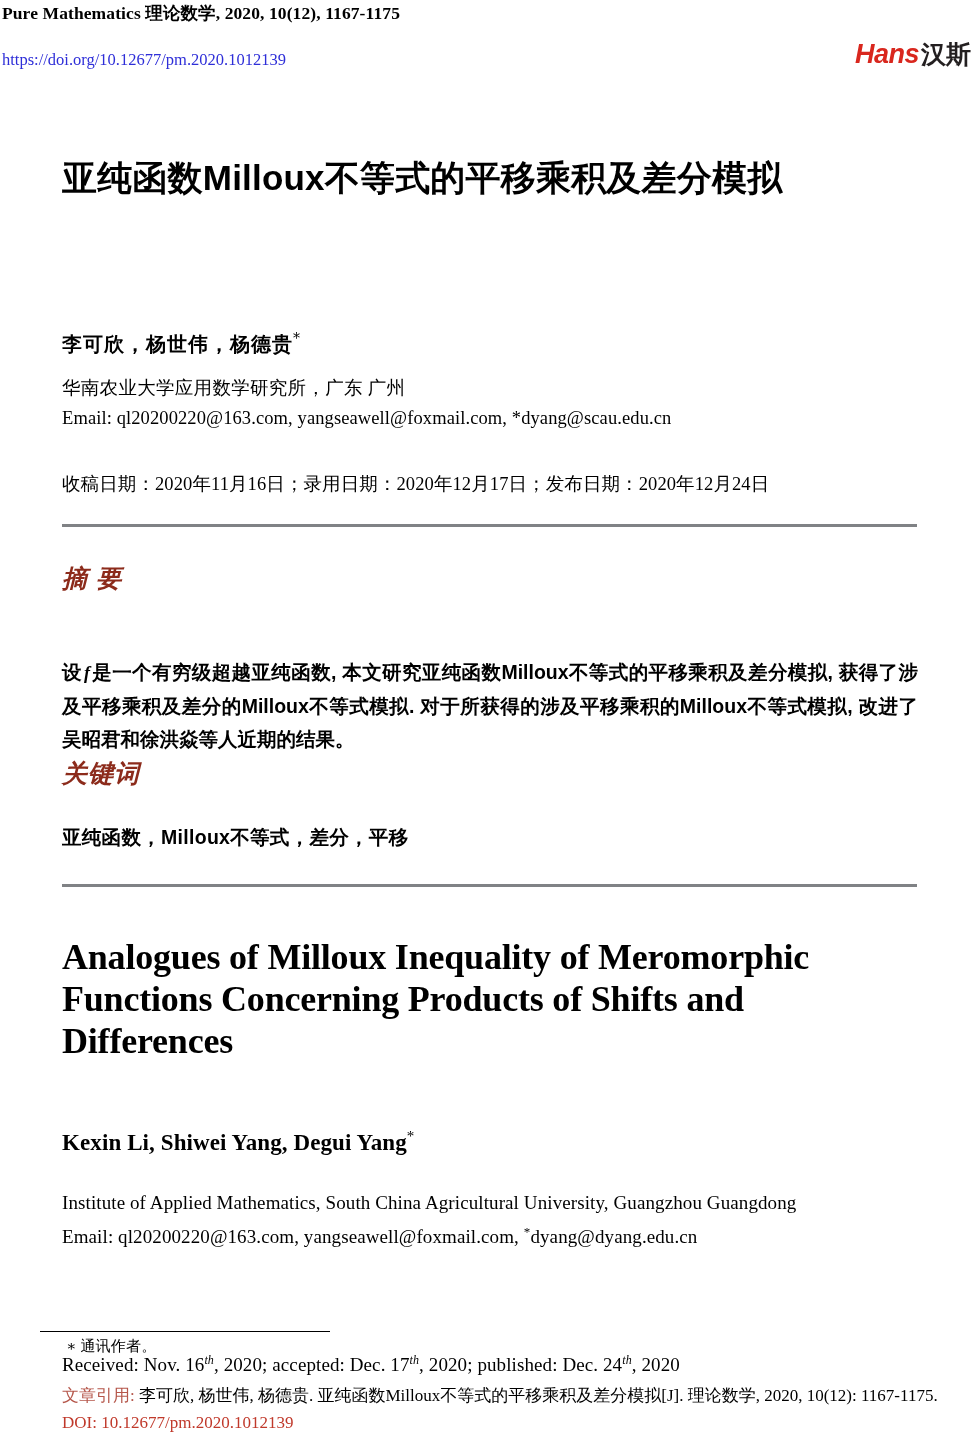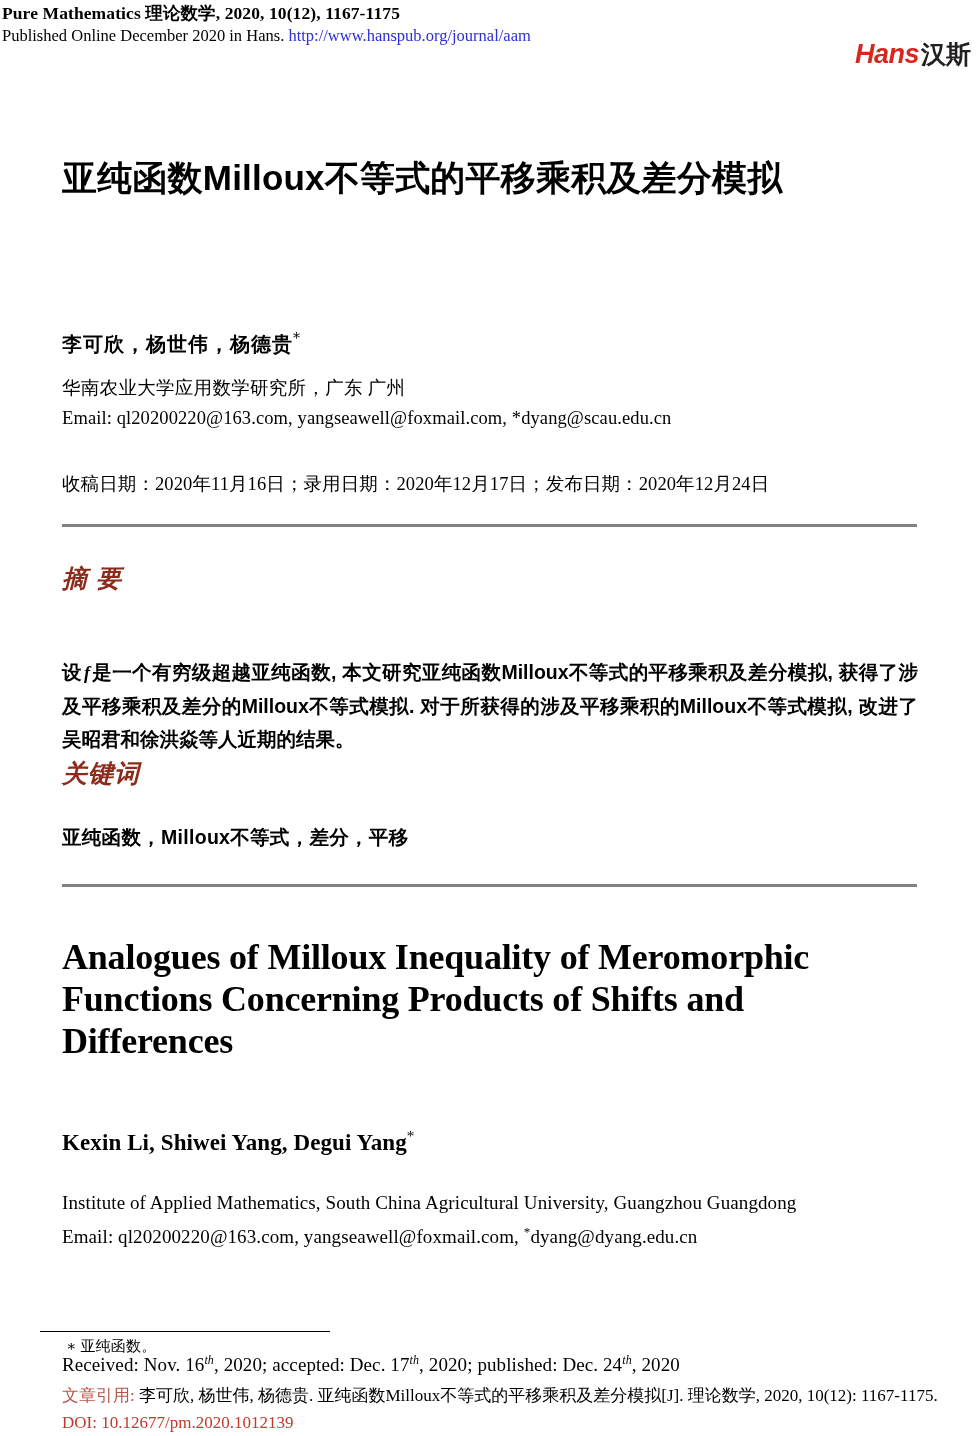--- a/index.html
+++ b/index.html
@@ -284,21 +284,21 @@
     letter-spacing: 0px;
   }
   .cite-label { color: #B5564A; }
   .cite-doi { color: #C0392B; }
 </style>
 </head>
 <body>
 
 <div class="masthead">
   <div class="masthead-line1">Pure Mathematics 理论数学, 2020, 10(12), 1167-1175</div>
-  <div class="masthead-line2"><span>Published Online December 2020 in Hans. </span><span class="link">http://www.hanspub.org/journal/aam</span></div>
+  <div class="masthead-line3"><span class="link">https://doi.org/10.12677/pm.2020.1012139</span></div>
   <div class="logo">
     <span class="logo-hans">Hans</span>
       <span class="logo-cn">汉斯</span>
   </div>
 </div>
 
 <div class="cn-title">亚纯函数Milloux不等式的平移乘积及差分模拟</div>
 
 <div class="cn-authors"><span>李可欣，杨世伟，杨德贵</span><span class="star">*</span></div>
 
@@ -321,15 +321,15 @@
 
 <div class="en-authors"><span>Kexin Li, Shiwei Yang, Degui Yang</span><span class="star">*</span></div>
 
 <div class="en-affil">Institute of Applied Mathematics, South China Agricultural University, Guangzhou Guangdong</div>
 
 <div class="en-email"><span>Email: ql20200220@163.com, yangseawell@foxmail.com, </span><span class="star">*</span><span>dyang@dyang.edu.cn</span></div>
 
 <div class="en-dates"><span>Received: Nov. 16</span><span class="sup-th">th</span><span>, 2020; accepted: Dec. 17</span><span class="sup-th">th</span><span>, 2020; published: Dec. 24</span><span class="sup-th">th</span><span>, 2020</span></div>
 
 <div class="footnote-rule"></div>
-<div class="footnote"><span class="star">∗</span><span>亚纯函数。</span></div>
+<div class="footnote"><span class="star">∗</span><span>通讯作者。</span></div>
 
 <div class="citation"><span class="cite-label">文章引用: </span><span>李可欣, 杨世伟, 杨德贵. 亚纯函数Milloux不等式的平移乘积及差分模拟[J]. 理论数学, 2020, 10(12): 1167-1175. </span><span class="cite-doi">DOI: 10.12677/pm.2020.1012139</span></div>
 
 </body></html>

